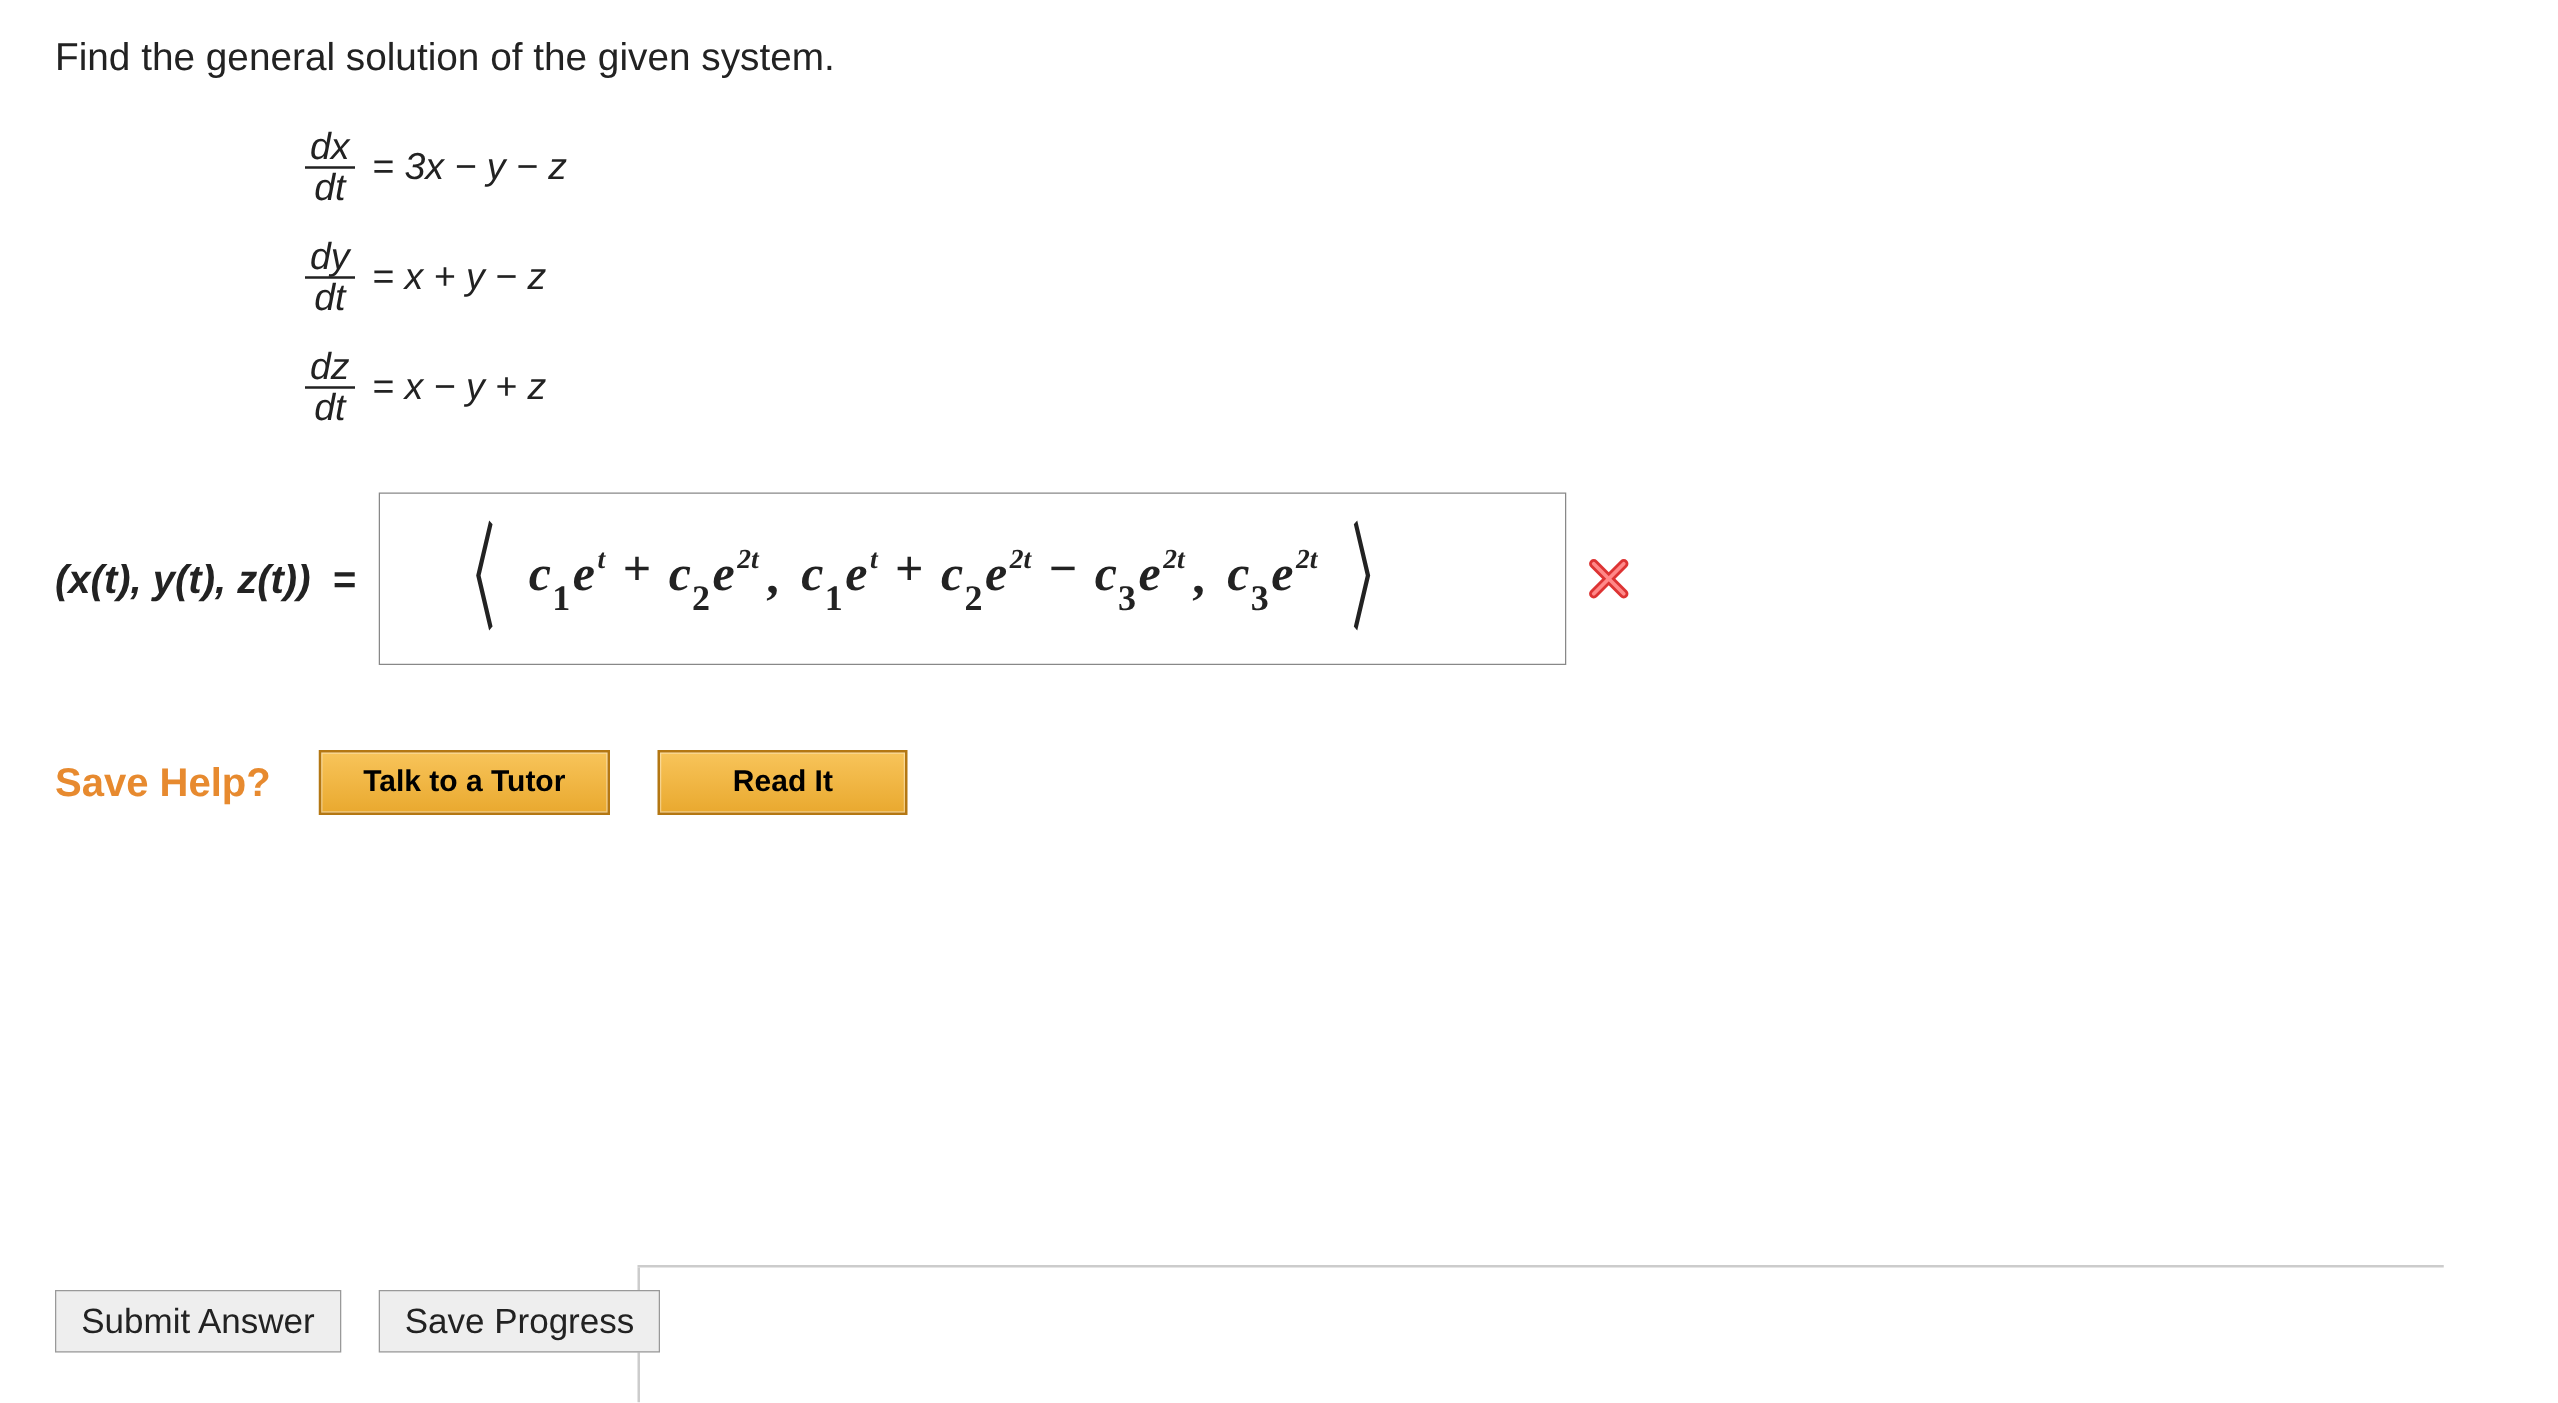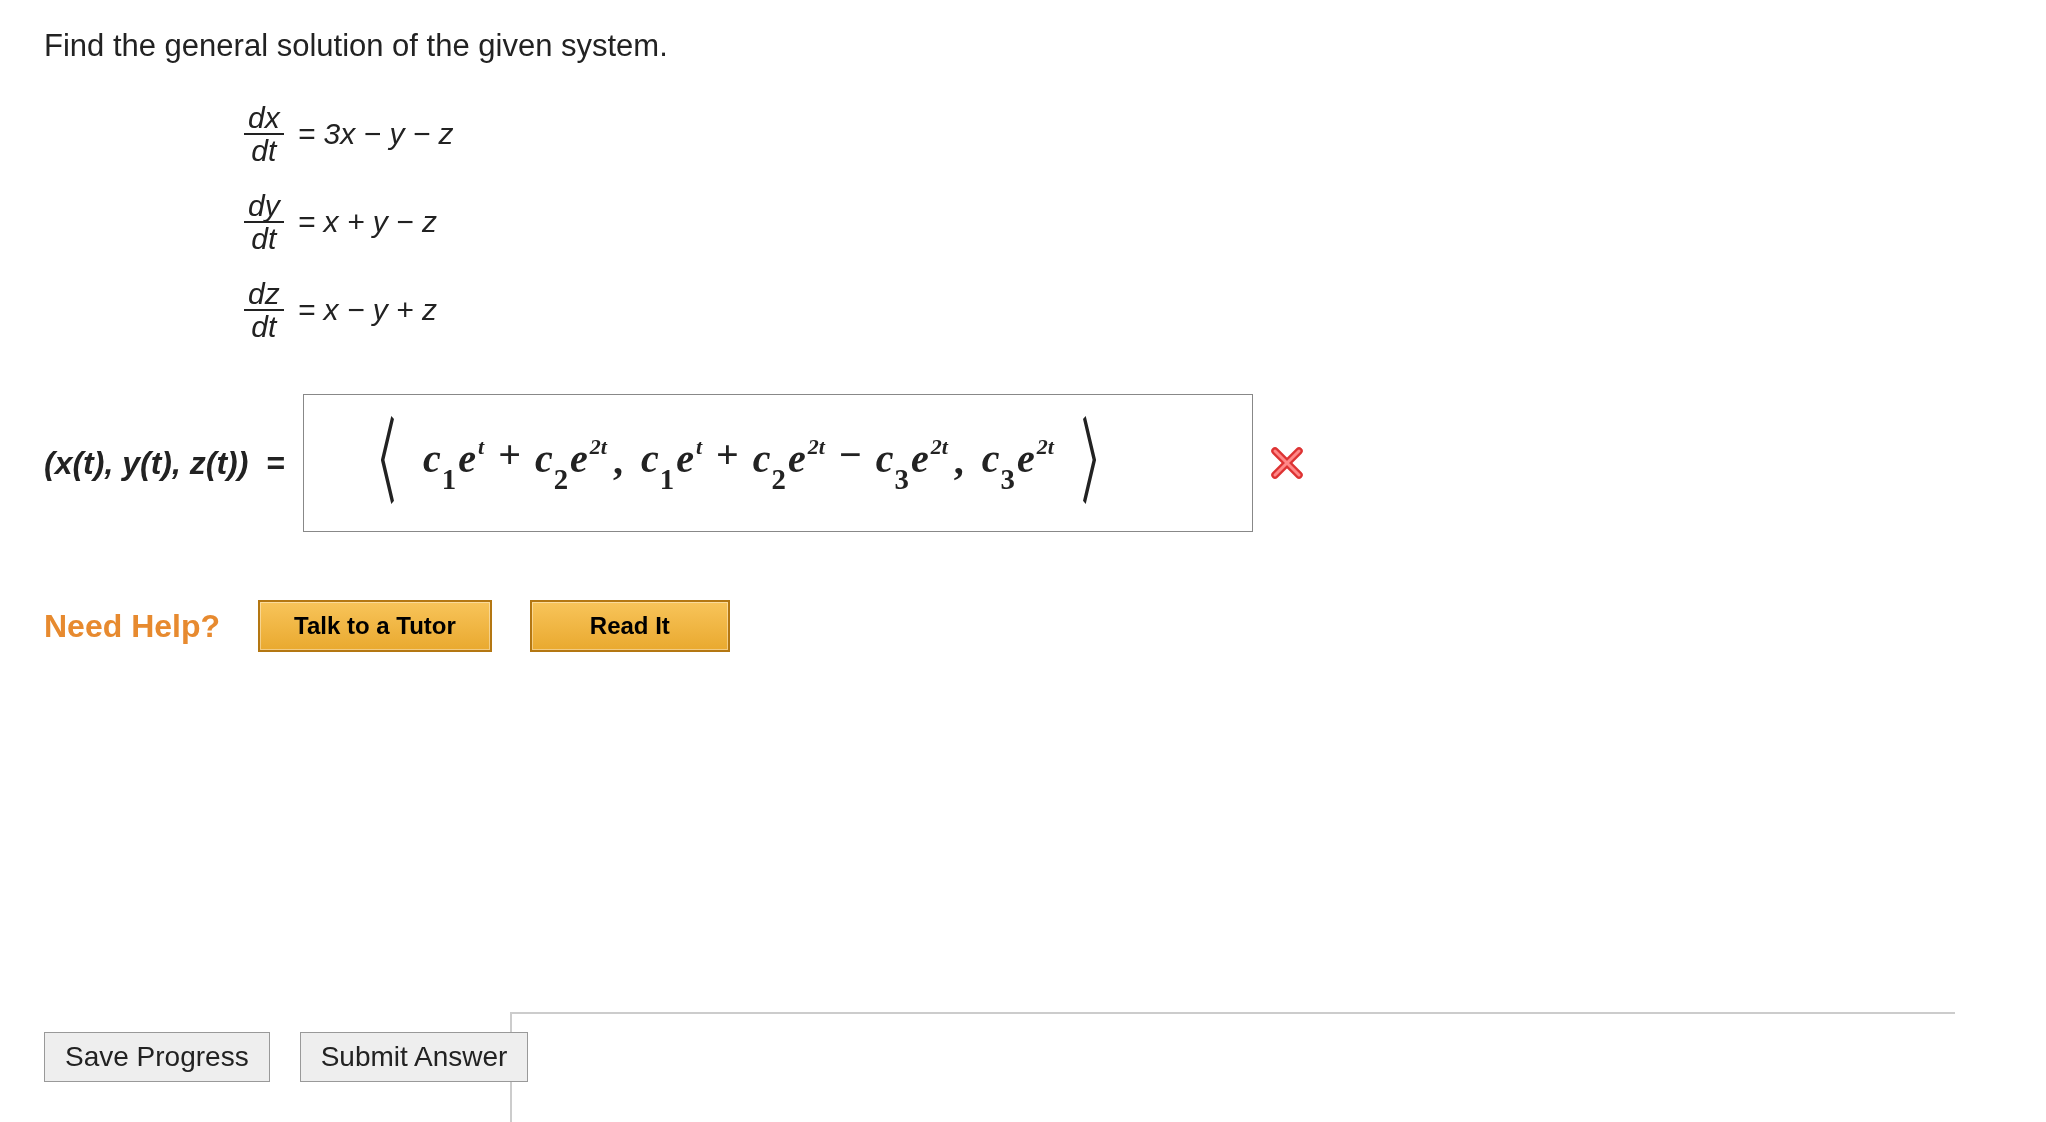--- a/index.html
+++ b/index.html
@@ -311,26 +311,26 @@
         </g>
         <g stroke="#f88" stroke-width="2" stroke-linecap="round" fill="none">
           <line x1="4" y1="4" x2="20" y2="20"></line>
           <line x1="20" y1="4" x2="4" y2="20"></line>
         </g>
       </svg>
     </span>
   </div>
 
   <div class="help-row">
-    <span class="need-help">Need Help?</span>
+    <span class="need-help">Save Help?</span>
     <button class="help-btn">Talk to a Tutor</button>
     <button class="help-btn">Read It</button>
   </div>
 
   <div class="bottom-divider"></div>
   <div class="bottom-divider-v"></div>
 
   <div class="action-bar">
+    <button class="gray-btn">Submit Answer</button>
     <button class="gray-btn">Save Progress</button>
-    <button class="gray-btn">Submit Answer</button>
   </div>
 
 </div>
 
 </body></html>

